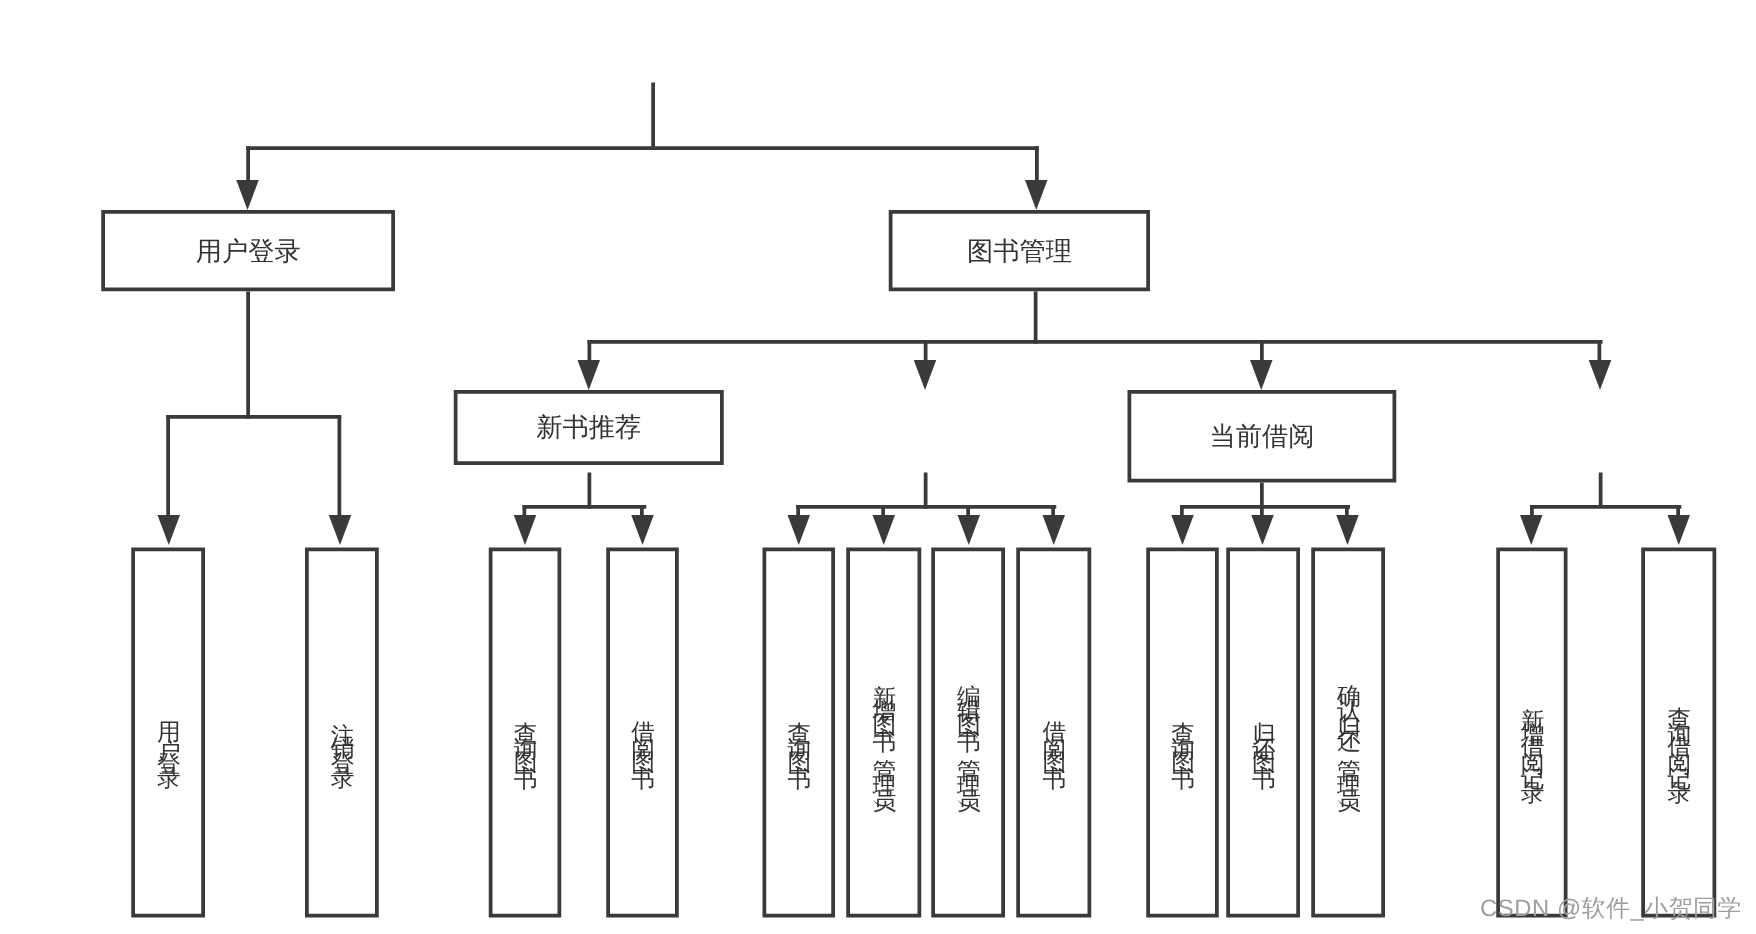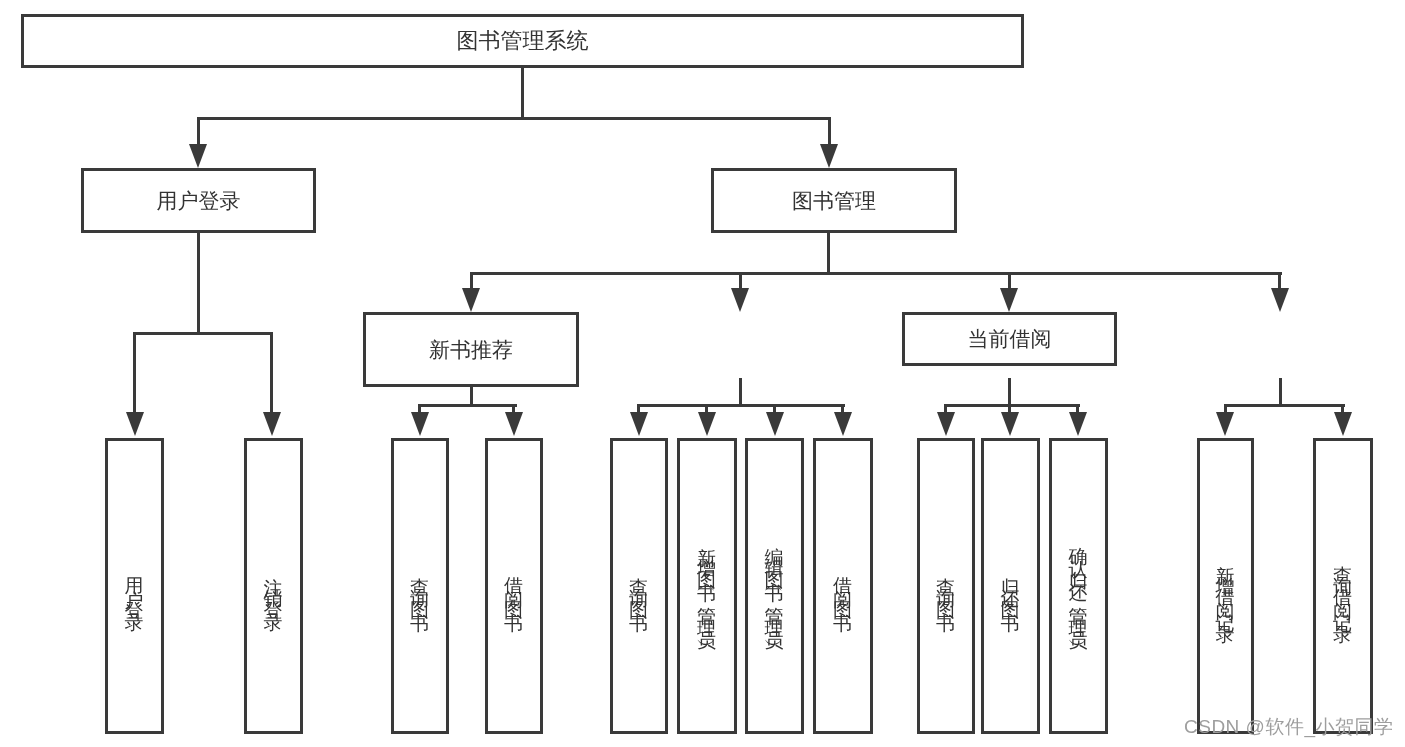--- a/index.html
+++ b/index.html
@@ -91,35 +91,32 @@
   <div class="ln" style="left:1076px;top:404px;width:3px;height:12px;"></div>
   <div class="arr" style="left:1069px;top:412px;"></div>
 
   <div class="ln" style="left:1279px;top:378px;width:3px;height:27px;"></div>
   <div class="ln" style="left:1224px;top:404px;width:121px;height:3px;"></div>
   <div class="ln" style="left:1224px;top:404px;width:3px;height:12px;"></div>
   <div class="arr" style="left:1216px;top:412px;"></div>
   <div class="ln" style="left:1341px;top:404px;width:3px;height:12px;"></div>
   <div class="arr" style="left:1334px;top:412px;"></div>
 
-  <div class="box root" style="left:21px;top:14px;width:1003px;height:54px;">
-    <span class="lbl">图书管理系统</span>
-  </div>
 
   <div class="box" style="left:81px;top:168px;width:235px;height:65px;">
     <span class="lbl">用户登录</span>
   </div>
-  <div class="box" style="left:711px;top:168px;width:246px;height:65px;">
+  <div class="box" style="left:711px;top:168px;width:209px;height:65px;">
     <span class="lbl">图书管理</span>
   </div>
 
-  <div class="box" style="left:363px;top:312px;width:216px;height:75px;">
+  <div class="box" style="left:363px;top:312px;width:216px;height:60px;">
     <span class="lbl">新书推荐</span>
   </div>
-  <div class="box" style="left:902px;top:312px;width:215px;height:54px;">
+  <div class="box" style="left:902px;top:312px;width:215px;height:74px;">
     <span class="lbl">当前借阅</span>
   </div>
 
   <div class="vbox" style="left:105px;top:438px;width:59px;height:296px;">
     <span class="lbl">用户登录</span>
   </div>
   <div class="vbox" style="left:244px;top:438px;width:59px;height:296px;">
     <span class="lbl">注销登录</span>
   </div>
 

